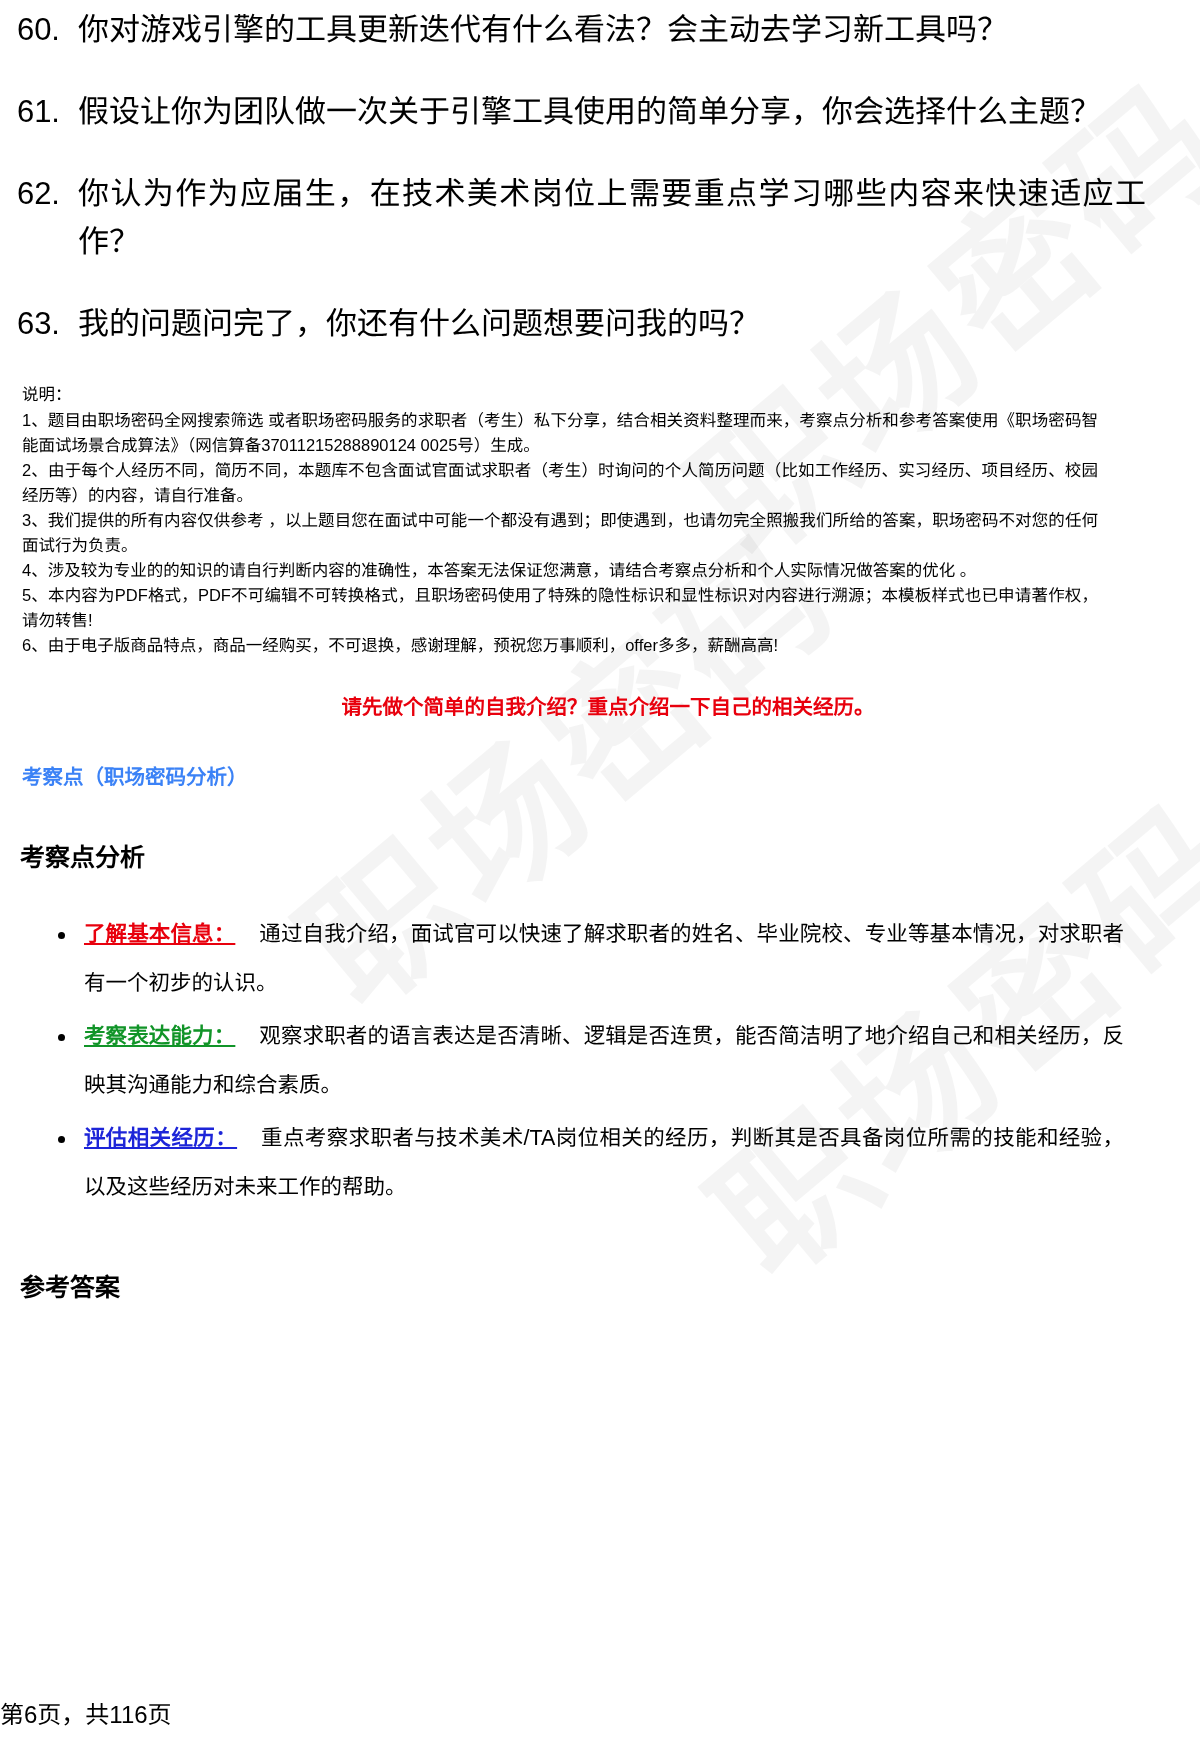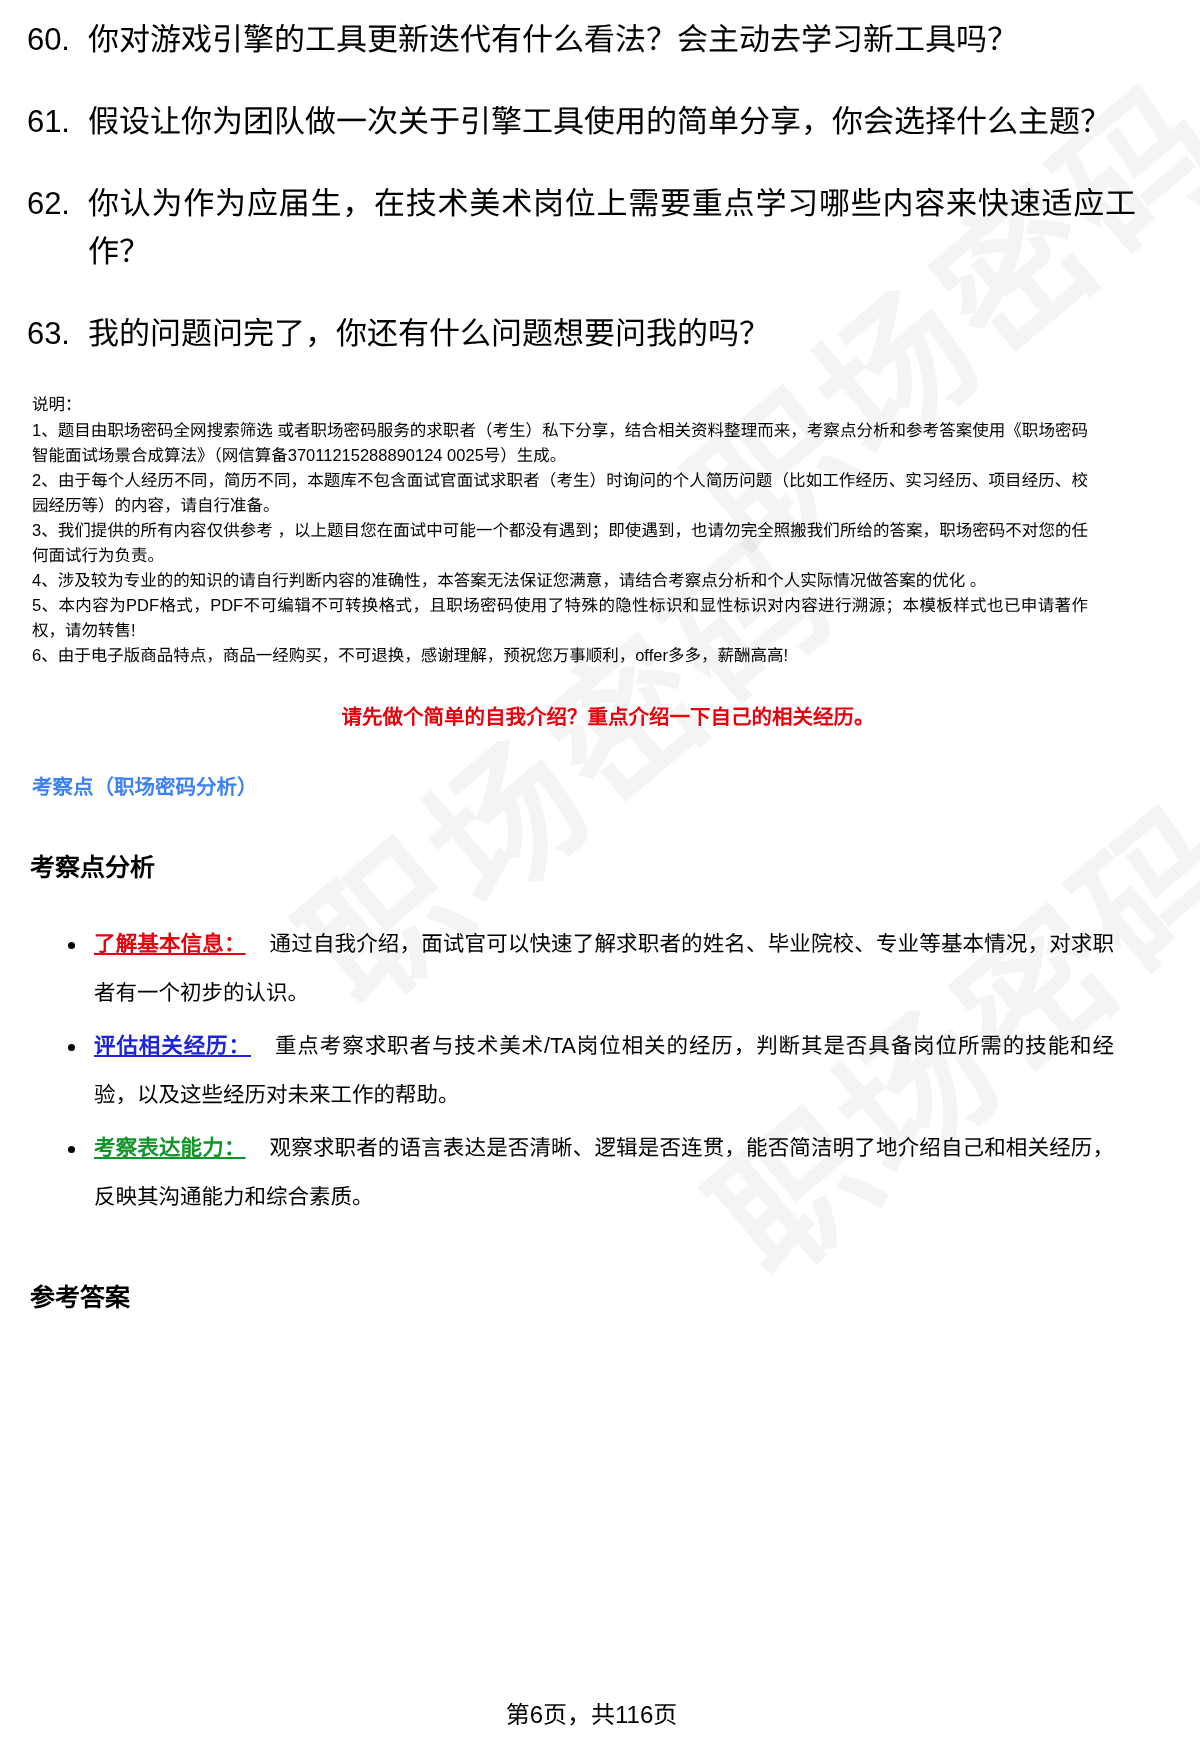--- a/index.html
+++ b/index.html
@@ -37,21 +37,21 @@
     font-family: "Liberation Sans", "DejaVu Sans", sans-serif;
   }
   .wm-a { left: 640px; top: 430px; }
   .wm-b { left: 250px; top: 880px; }
   .wm-c { left: 660px; top: 1150px; }
 
   
   #page {
     position: relative;
     z-index: 2;
-    padding: 16px;
+    padding: 6px;
   }
 
   
   .question-list {
     margin: 0;
     padding: 0;
     list-style: none;
   }
   .question-item {
     display: flex;
@@ -149,21 +149,20 @@
     line-height: 34px;
     margin: 58px 0 8px 14px;
   }
 
   
   .page-footer {
     position: absolute;
     left: 0;
     right: 17px;
     top: 1695px;
-    text-align: center;
     font-size: 24px;
   }
 </style>
 </head>
 <body>
 
 <div id="watermark">
   <div class="wm-text wm-a">职场密码</div>
   <div class="wm-text wm-b">职场密码</div>
   <div class="wm-text wm-c">职场密码</div>
@@ -204,24 +203,24 @@
 
   <div class="red-subheading">考察点（职场密码分析）</div>
 
   <div class="section-heading">考察点分析</div>
 
   <ul class="analysis-list">
     <li class="analysis-item">
       <span class="bullet-label lbl-red">了解基本信息：</span><span>通过自我介绍，面试官可以快速了解求职者的姓名、毕业院校、专业等基本情况，对求职者有一个初步的认识。</span>
     </li>
     <li class="analysis-item">
+      <span class="bullet-label lbl-green">考察表达能力：</span><span>观察求职者的语言表达是否清晰、逻辑是否连贯，能否简洁明了地介绍自己和相关经历，反映其沟通能力和综合素质。</span>
+    </li>
+    <li class="analysis-item">
       <span class="bullet-label lbl-blue">评估相关经历：</span><span>重点考察求职者与技术美术/TA岗位相关的经历，判断其是否具备岗位所需的技能和经验，以及这些经历对未来工作的帮助。</span>
     </li>
-    <li class="analysis-item">
-      <span class="bullet-label lbl-green">考察表达能力：</span><span>观察求职者的语言表达是否清晰、逻辑是否连贯，能否简洁明了地介绍自己和相关经历，反映其沟通能力和综合素质。</span>
-    </li>
   </ul>
 
   <div class="answer-heading">参考答案</div>
 
   <div class="page-footer">第6页，共116页</div>
 
 </div>
 
 </body></html>

